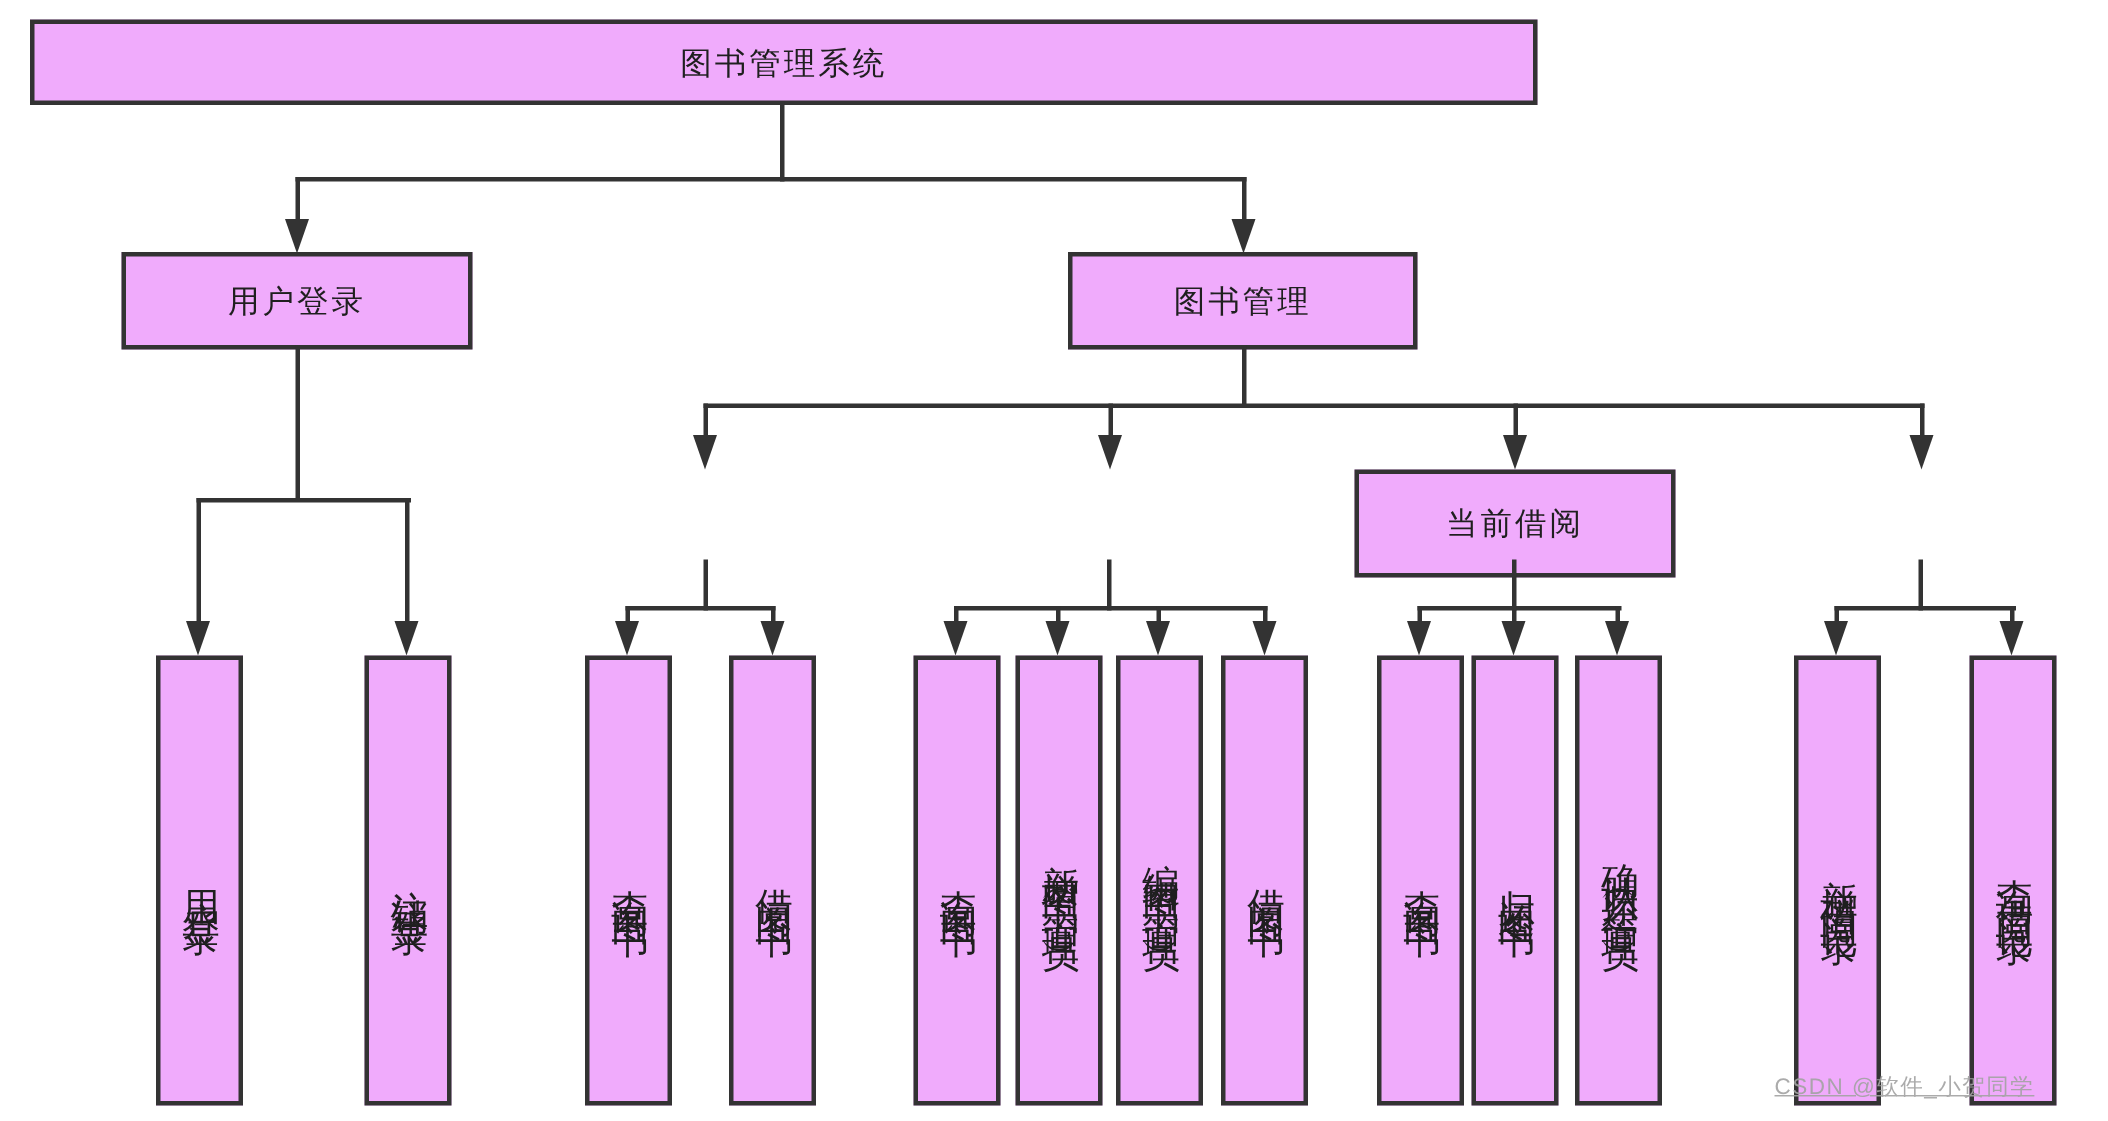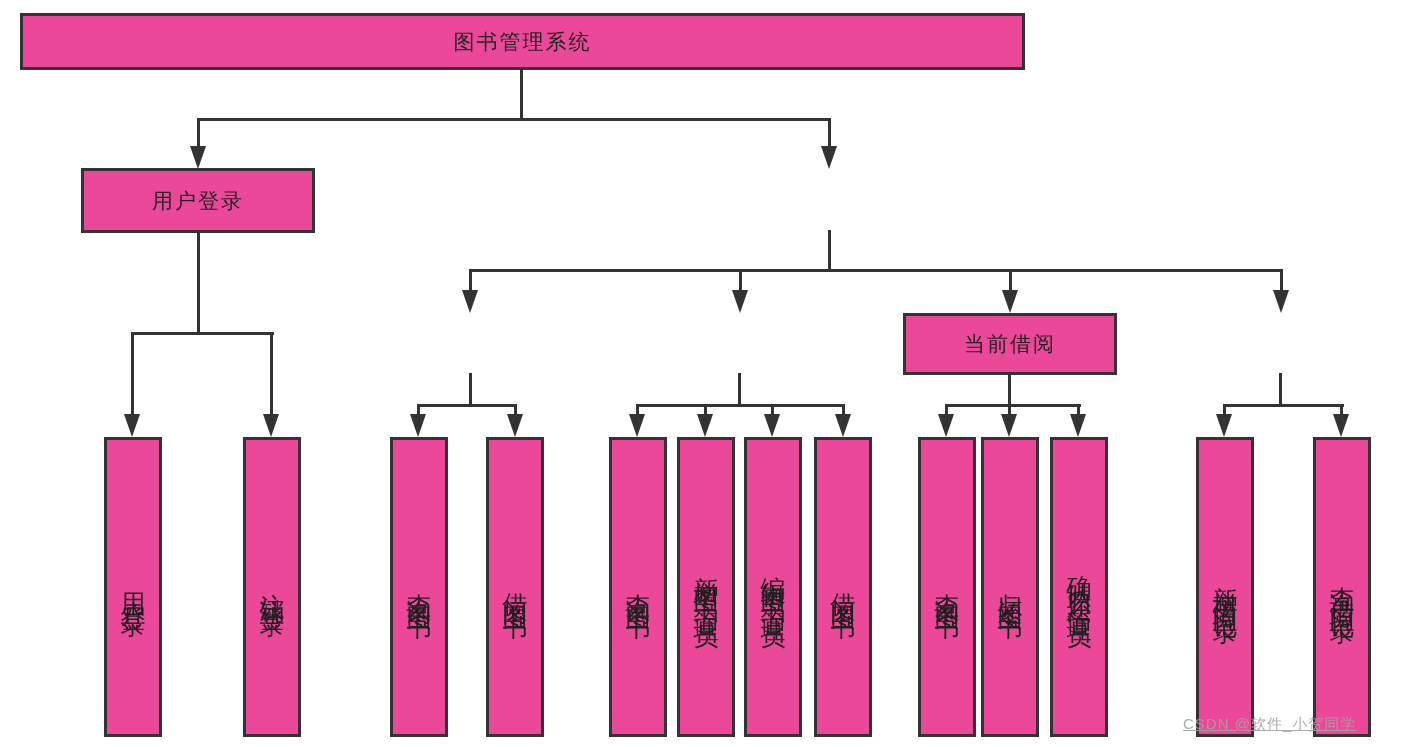--- a/index.html
+++ b/index.html
@@ -1,21 +1,21 @@
 <!DOCTYPE html>
 <html><head>
 <meta charset="utf-8">
 <style>
   html,body{margin:0;padding:0;background:#ffffff;}
   .canvas{
     position:relative;width:1405px;height:747px;background:#ffffff;
     font-family:"Liberation Sans",sans-serif;overflow:hidden;
   }
   .box{
-    position:absolute;border:3px solid #333333;background:#ec4899;
+    position:absolute;border:3px solid #333333;background:#f0abfc;
     display:flex;align-items:center;justify-content:center;box-sizing:border-box;
   }
   .box-h span{
     font-size:21px;color:#1f1f1f;letter-spacing:2px;white-space:nowrap;
   }
   .box-v span{
     writing-mode:vertical-rl;text-orientation:mixed;
     font-size:25px;color:#1f1f1f;letter-spacing:7px;line-height:1;
   }
   .vl{position:absolute;width:3px;background:#333333;}
@@ -42,40 +42,43 @@
   <div class="vl" style="left:520px;top:68px;height:53px"></div>
   <div class="hl" style="left:197px;top:118px;width:634px"></div>
   <div class="vl" style="left:197px;top:118px;height:31px"></div>
   <div class="arrow" style="left:190px;top:146px"></div>
   <div class="vl" style="left:828px;top:118px;height:31px"></div>
   <div class="arrow" style="left:821px;top:146px"></div>
 
   <div class="box box-h" style="left:81px;top:168px;width:234px;height:65px">
     <span>用户登录</span>
   </div>
+  <div class="box box-h" style="left:712px;top:168px;width:233px;height:65px">
+    <span>图书管理</span>
+  </div>
 
   <div class="vl" style="left:197px;top:230px;height:104px"></div>
   <div class="hl" style="left:131px;top:332px;width:143px"></div>
   <div class="vl" style="left:131px;top:332px;height:84px"></div>
   <div class="arrow" style="left:124px;top:414px"></div>
   <div class="vl" style="left:270px;top:332px;height:84px"></div>
   <div class="arrow" style="left:263px;top:414px"></div>
 
   <div class="vl" style="left:828px;top:230px;height:42px"></div>
   <div class="hl" style="left:469px;top:269px;width:814px"></div>
   <div class="vl" style="left:469px;top:269px;height:23px"></div>
   <div class="arrow" style="left:462px;top:290px"></div>
   <div class="vl" style="left:739px;top:269px;height:23px"></div>
   <div class="arrow" style="left:732px;top:290px"></div>
   <div class="vl" style="left:1009px;top:269px;height:23px"></div>
   <div class="arrow" style="left:1002px;top:290px"></div>
   <div class="vl" style="left:1280px;top:269px;height:23px"></div>
   <div class="arrow" style="left:1273px;top:290px"></div>
 
-  <div class="box box-h" style="left:903px;top:313px;width:214px;height:62px">
+  <div class="box box-h" style="left:903px;top:313px;width:214px;height:72px">
     <span>当前借阅</span>
   </div>
 
   <div class="vl" style="left:469px;top:373px;height:34px"></div>
   <div class="hl" style="left:417px;top:404px;width:100px"></div>
   <div class="vl" style="left:417px;top:404px;height:12px"></div>
   <div class="arrow" style="left:410px;top:414px"></div>
   <div class="vl" style="left:514px;top:404px;height:12px"></div>
   <div class="arrow" style="left:507px;top:414px"></div>
 

